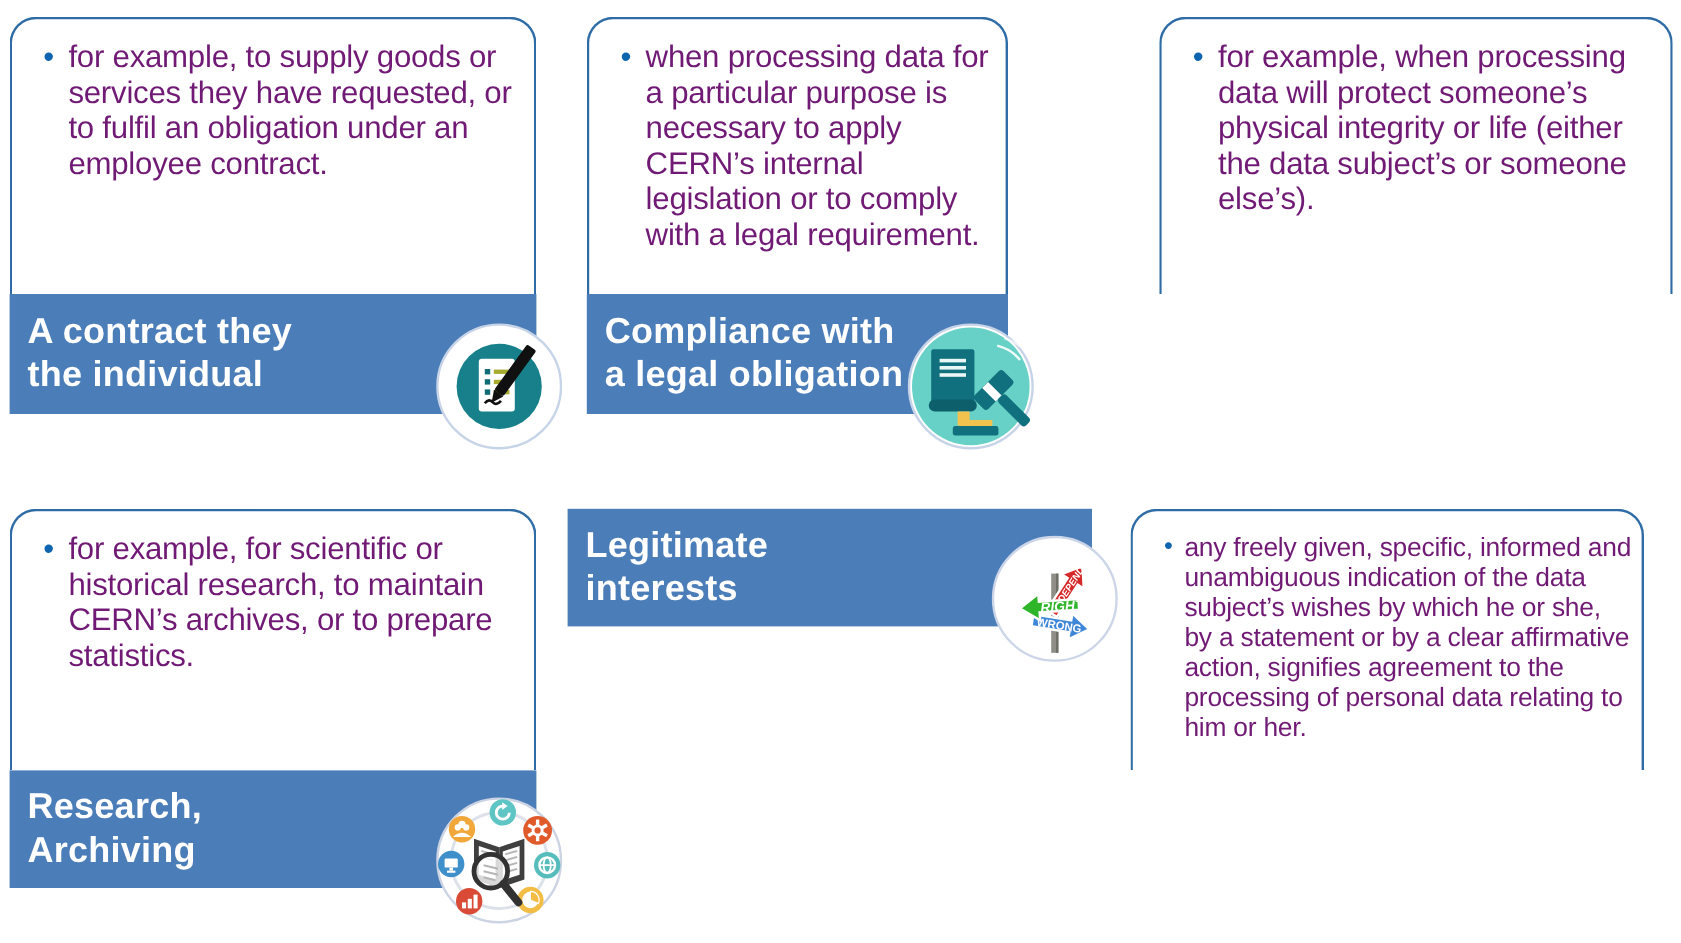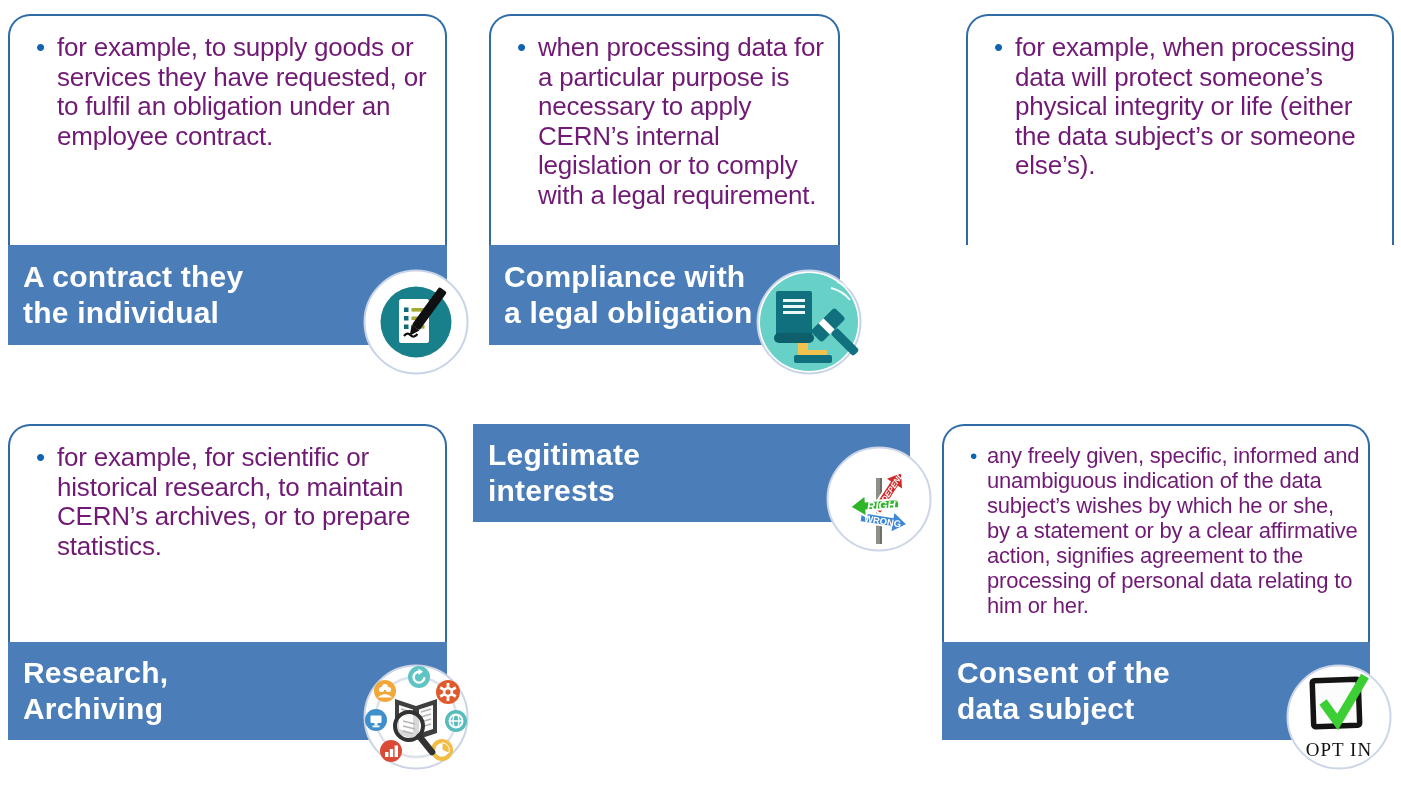--- a/index.html
+++ b/index.html
@@ -214,29 +214,15 @@
     </div>
   </div>
 
   <div class="card row2 small" style="left:942px; top:424px; width:428px;">
     <div class="card-body">
       <div class="bullet-item">
         <span class="bullet"></span>
         <span class="body-text">any freely given, specific, informed and unambiguous indication of the data subject’s wishes by which he or she, by a statement or by a clear affirmative action, signifies agreement to the processing of personal data relating to him or her.</span>
       </div>
     </div>
-    <div class="card-band">
-      <div class="band-title">Consent of the
-data subject</div>
-      <div class="icon-wrap">
-        <svg viewBox="0 0 106 106">
-          <circle cx="53" cy="53" r="51.5" fill="#ffffff" stroke="#ccd6e8" stroke-width="2"></circle>
-          <g transform="rotate(-2 50 40)">
-            <rect x="27" y="16" width="46" height="46" rx="2" fill="#fcfcfc" stroke="#141414" stroke-width="5.5"></rect>
-          </g>
-          <path d="M37,38 L51.5,58 L79,12" stroke="#3ccf34" stroke-width="9" fill="none" stroke-linecap="butt" stroke-linejoin="miter"></path>
-          <text x="53" y="92" text-anchor="middle" class="serif-text" font-size="19" letter-spacing="1" fill="#111111">OPT IN</text>
-        </svg>
-      </div>
-    </div>
   </div>
 
 </div>
 
 </body></html>

